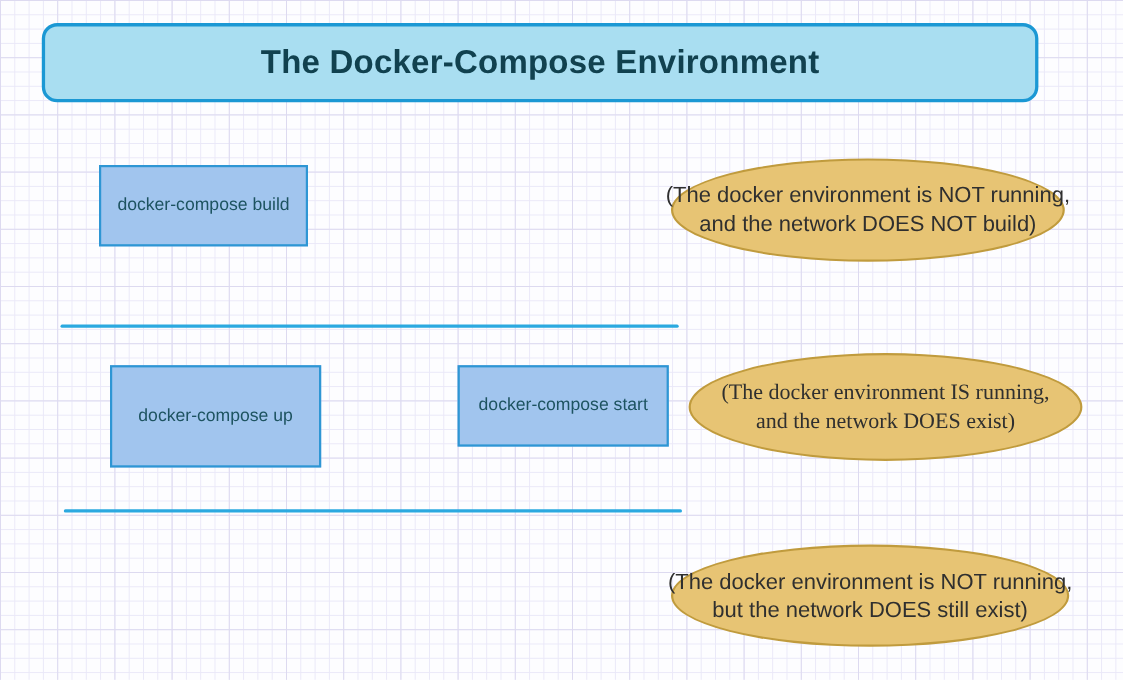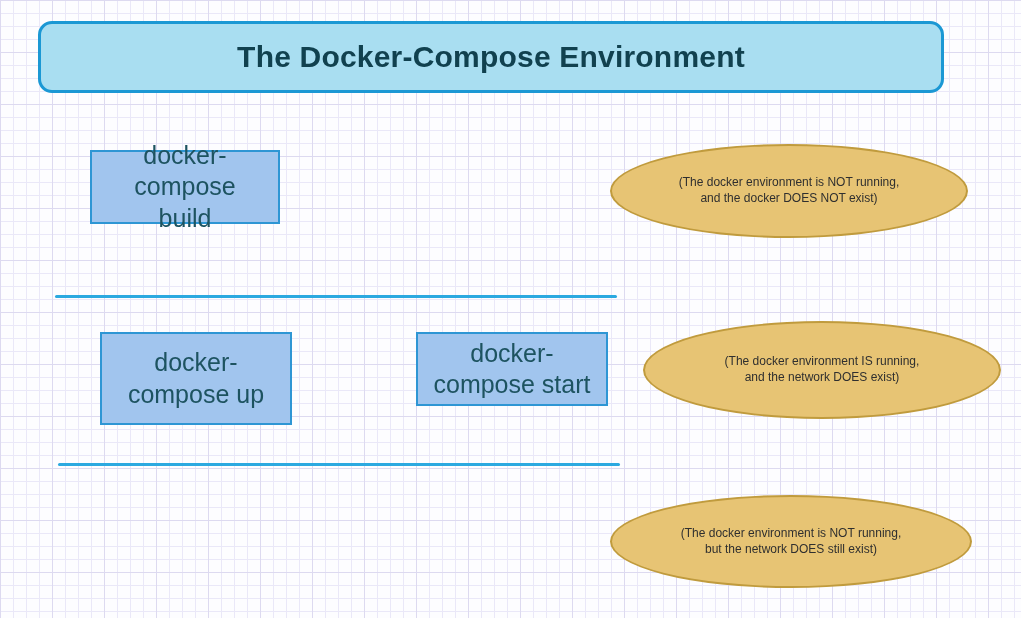--- a/index.html
+++ b/index.html
@@ -31,35 +31,35 @@
   }
 
   .cmd-box {
     position: absolute;
     background: #a1c5ee;
     border: 2px solid #2e96d4;
     display: flex; align-items: center; justify-content: center;
     text-align: center;
   }
   .cmd-box span {
-    font-size: 25px; color: #1d5360; line-height: 1.25;
+    font-size: 16px; color: #1d5360; line-height: 1.25;
     padding: 0 14px;
   }
 
   .state-ellipse {
     position: absolute;
     background: #e7c474;
     border: 2px solid #c09b3d;
     border-radius: 50%;
     display: flex; flex-direction: column;
     align-items: center; justify-content: center;
     text-align: center;
   }
   .state-ellipse div {
-    font-size: 12px; color: #2f2f2f; line-height: 1.3;
+    font-size: 20px; color: #2f2f2f; line-height: 1.3;
     white-space: nowrap;
   }
 
   .divider {
     position: absolute;
     height: 3px;
     background: #2ba9e0;
     border-radius: 2px;
   }
 </style>
@@ -70,32 +70,32 @@
 
   <div class="title-box">
     <span>The Docker-Compose Environment</span>
   </div>
 
   <div class="cmd-box" style="left:90px; top:150px; width:190px; height:74px;">
     <span>docker-compose build</span>
   </div>
   <div class="state-ellipse" style="left:610px; top:144px; width:358px; height:94px;">
     <div>(The docker environment is NOT running,</div>
-    <div>and the docker DOES NOT exist)</div>
+    <div>and the network DOES NOT build)</div>
   </div>
 
   <div class="divider" style="left:55px; top:295px; width:562px;"></div>
 
   <div class="cmd-box" style="left:100px; top:332px; width:192px; height:93px;">
     <span>docker-compose up</span>
   </div>
   <div class="cmd-box" style="left:416px; top:332px; width:192px; height:74px;">
     <span>docker-compose start</span>
   </div>
-  <div class="state-ellipse" style="left:643px; top:321px; width:358px; height:98px;">
+  <div class="state-ellipse" style="left:626px; top:321px; width:358px; height:98px;font-family:Liberation Serif, serif;">
     <div>(The docker environment IS running,</div>
     <div>and the network DOES exist)</div>
   </div>
 
   <div class="divider" style="left:58px; top:463px; width:562px;"></div>
 
   <div class="state-ellipse" style="left:610px; top:495px; width:362px; height:93px;">
     <div>(The docker environment is NOT running,</div>
     <div>but the network DOES still exist)</div>
   </div>

